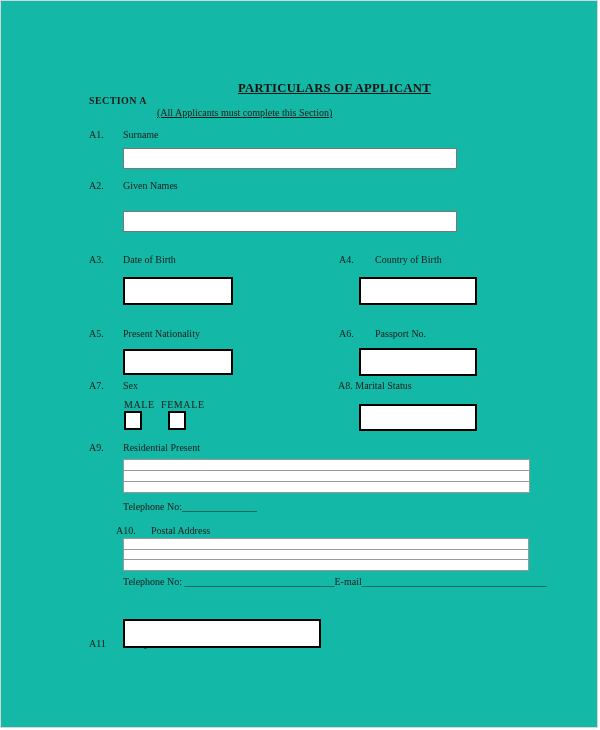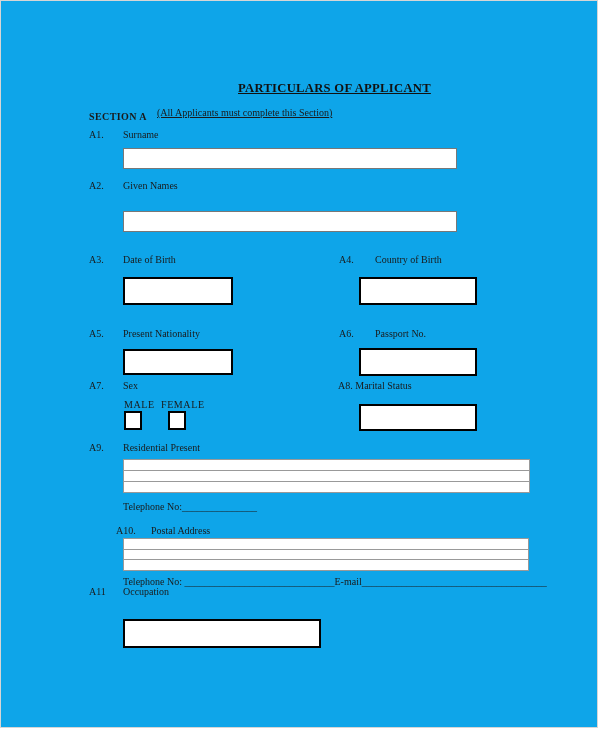--- a/index.html
+++ b/index.html
@@ -7,34 +7,34 @@
     width: 600px; height: 730px;
     background: #ffffff;
     font-family: "Liberation Serif", "DejaVu Serif", serif;
     color: #111;
     position: relative;
   }
   .page {
     position: absolute; left: 0; top: 0;
     width: 598px; height: 728px;
     border: 1px solid #d6d6d6;
-    background: #0ea5e9;
+    background: #14b8a6;
     box-sizing: border-box;
   }
   .abs { position: absolute; white-space: nowrap; }
   .txt { font-size: 10px; line-height: 12px; color: #1a1a1a; }
   .bold { font-weight: bold; }
 
   .title {
     left: 237px; top: 80px;
     font-size: 12.6px; font-weight: bold;
     letter-spacing: 0.3px;
     text-decoration: underline;
   }
-  #section-heading { left: 88px; top: 110px; letter-spacing: 0.4px; font-family: Liberation Serif, serif; }
+  #section-heading { left: 88px; top: 94px; letter-spacing: 0.4px; font-family: Liberation Serif, serif; }
   #section-note    { left: 156px; top: 106px; text-decoration: underline; }
 
   
   .fnum-l  { left: 88px; }
   .flab-l  { left: 122px; }
   .fnum-r  { left: 338px; }
   .flab-r  { left: 374px; }
 
   input.box {
     position: absolute;
@@ -58,21 +58,21 @@
   #a11-box { left: 122px; top: 618px; width: 198px; height: 29px; }
 
   
   .row-a1  { top: 128px; }
   .row-a2  { top: 179px; }
   .row-a34 { top: 253px; }
   .row-a56 { top: 327px; }
   .row-a78 { top: 379px; }
   .row-a9  { top: 441px; }
   .row-a10 { top: 524px; margin-left: 28px; }
-  .row-a11 { top: 585px; text-align: right; }
+  .row-a11 { top: 637px; text-align: right; }
 
   
   #male-label   { left: 123px; top: 398px; letter-spacing: 0.6px; }
   #female-label { left: 160px; top: 398px; letter-spacing: 0.6px; }
   .checkbox {
     position: absolute;
     width: 18px; height: 19px;
     border: 2px solid #000;
     box-sizing: border-box;
     background: #fff;

